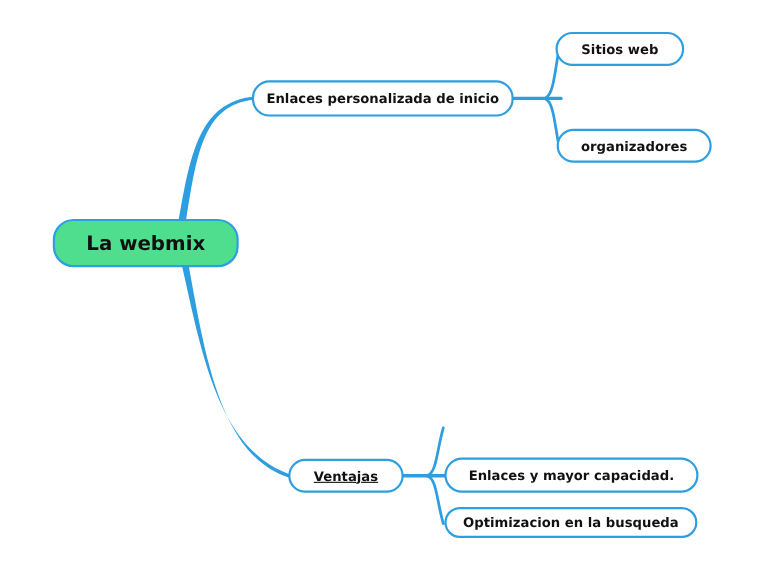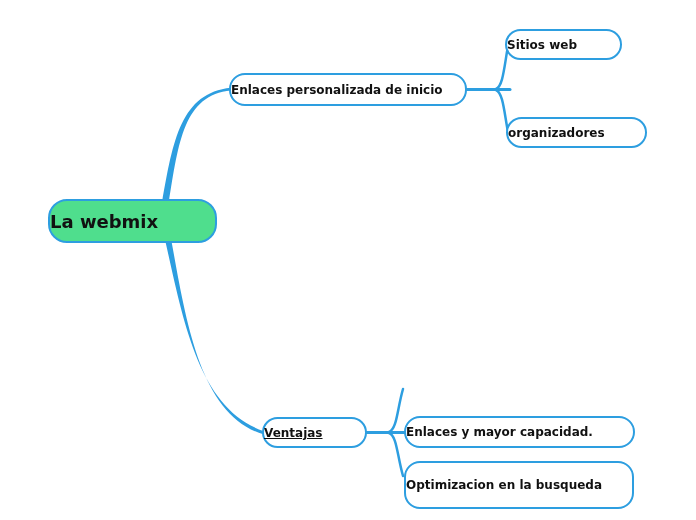--- a/index.html
+++ b/index.html
@@ -20,21 +20,21 @@
     left: 0;
     top: 0;
     width: 696px;
     height: 520px;
   }
   .node {
     position: absolute;
     box-sizing: border-box;
     display: flex;
     align-items: center;
-    justify-content: flex-start;
+    justify-content: center;
     background: #ffffff;
     border: 2px solid #2d9ee0;
     color: #111111;
     font-weight: bold;
     font-size: 12px;
     white-space: nowrap;
     border-radius: 16px;
     cursor: pointer;
   }
   .node.root {
@@ -77,17 +77,17 @@
   <div class="node" style="left:506px; top:117px; width:141px; height:31px;">
     <span>organizadores</span>
   </div>
 
   <div class="node" style="left:262px; top:417px; width:105px; height:31px;text-decoration:underline;">
     <span>Ventajas</span>
   </div>
   <div class="node" style="left:404px; top:416px; width:231px; height:32px;">
     <span>Enlaces y mayor capacidad.</span>
   </div>
-  <div class="node" style="left:404px; top:461px; width:230px; height:48px;">
+  <div class="node" style="left:404px; top:461px; width:230px; height:28px;">
     <span>Optimizacion en la busqueda</span>
   </div>
 
 </div>
 
 </body></html>

